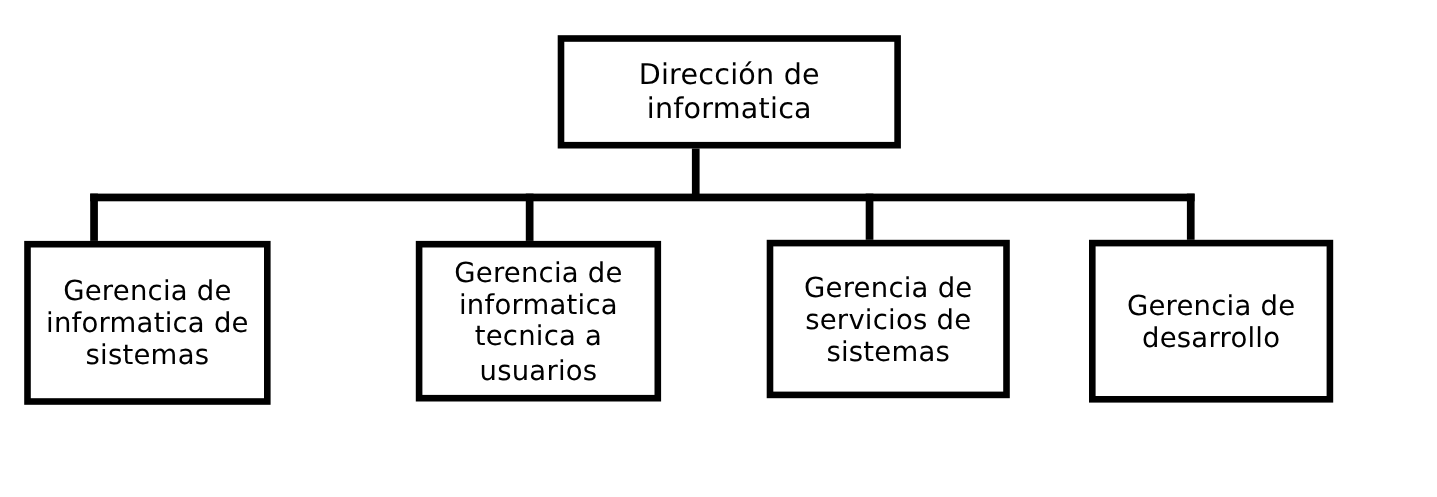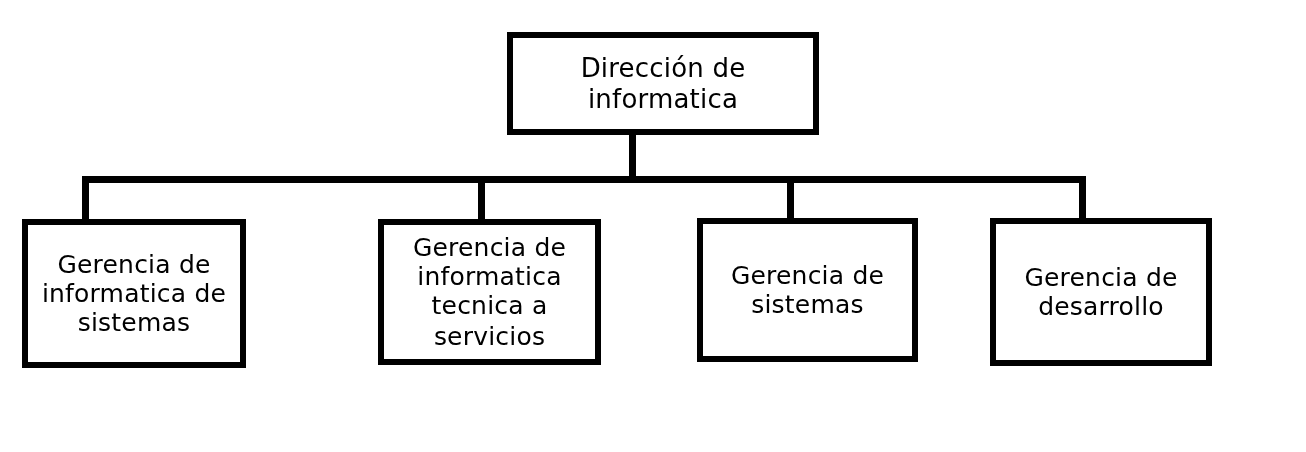--- a/index.html
+++ b/index.html
@@ -129,25 +129,26 @@
   <div class="node" id="node-child-0">
     <span class="line">Gerencia de</span>
     <span class="line">informatica de</span>
     <span class="line">sistemas</span>
   </div>
 
   <div class="node" id="node-child-1">
     <span class="line">Gerencia de</span>
     <span class="line">informatica</span>
     <span class="line">tecnica a</span>
-    <span class="line">servicios</span>
+    <span class="line">usuarios</span>
   </div>
 
   <div class="node" id="node-child-2">
     <span class="line">Gerencia de</span>
+    <span class="line">servicios de</span>
     <span class="line">sistemas</span>
   </div>
 
   <div class="node" id="node-child-3">
     <span class="line">Gerencia de</span>
     <span class="line">desarrollo</span>
   </div>
 
 </div>
 

